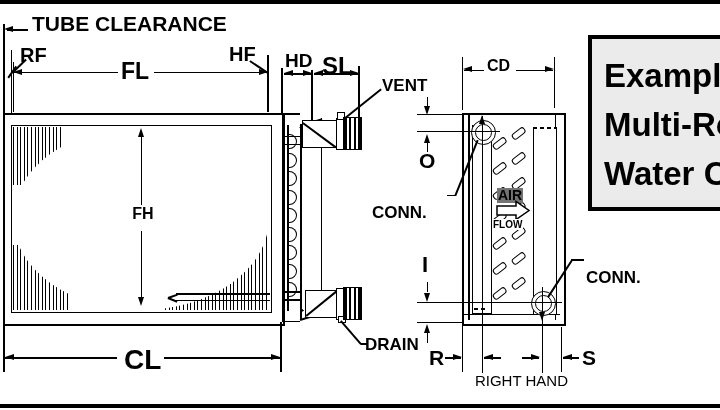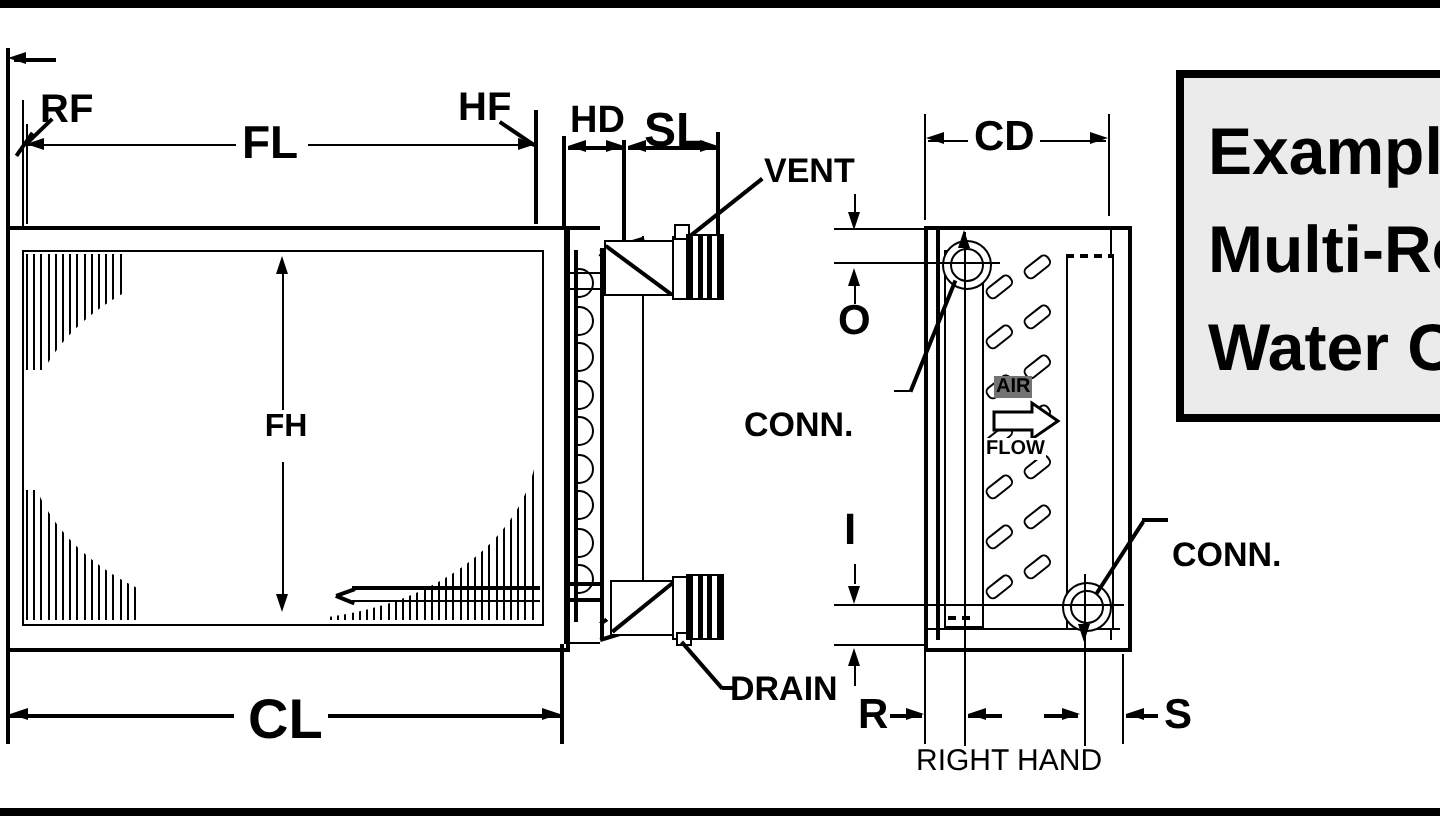--- a/index.html
+++ b/index.html
@@ -55,20 +55,21 @@
 
   <div class="hl" style="left:176px;top:293.3px;width:94px"></div>
   <div class="hl" style="left:176px;top:299.8px;width:94px"></div>
   <div class="ln" style="left:167.5px;top:296.8px;width:10px;transform:rotate(-20deg)"></div>
   <div class="ln" style="left:167.5px;top:296.8px;width:10px;transform:rotate(22deg)"></div>
 
   <div class="vl" style="left:3px;top:24px;height:89px"></div>
   <div class="vl" style="left:10.5px;top:50px;height:63px"></div>
   <div class="hl" style="left:7px;top:29px;width:21px"></div>
   <div class="ah ah-l" style="left:4px;top:26.2px"></div>
+  <div class="lbl" style="left:32px;top:12px;font-size:21px">TUBE CLEARANCE</div>
 
   <div class="lbl" style="left:20px;top:44px;font-size:20px">RF</div>
   <div class="ln" style="left:13px;top:71px;width:18.4px;transform:rotate(-44deg)"></div>
   <div class="ln" style="left:7.5px;top:77px;width:14px;transform:rotate(-55deg)"></div>
 
   <div class="vl" style="left:12.7px;top:62px;height:50px"></div>
   <div class="ah ah-l" style="left:13px;top:68.8px"></div>
   <div class="hl" style="left:14px;top:71.5px;width:104px"></div>
   <div class="hl" style="left:154px;top:71.5px;width:114px"></div>
   <div class="ah ah-r" style="left:259px;top:68.8px"></div>
@@ -169,33 +170,33 @@
   <div class="circ" style="left:530.5px;top:290.5px;width:23px;height:23px"></div>
   <div class="circ2" style="left:534.5px;top:294.5px;width:15px;height:15px"></div>
 
   <div class="thin-h" style="left:417px;top:130.8px;width:83px"></div>
   <div class="thin-v" style="left:482.3px;top:115.5px;height:257px"></div>
   <div class="thin-h" style="left:417px;top:301.9px;width:145px"></div>
   <div class="thin-v" style="left:542px;top:287px;height:85.5px"></div>
   <div class="ah ah-u" style="left:479.3px;top:114.5px"></div>
   <div class="ah ah-d" style="left:539px;top:312px"></div>
 
-  <div class="lbl" style="left:497px;top:188px;font-size:10px;background:#737373;padding:0 1px">AIR</div>
+  <div class="lbl" style="left:497px;top:188px;font-size:14px;background:#737373;padding:0 1px">AIR</div>
   <svg style="position:absolute;left:496px;top:200px" width="35" height="21">
     <polygon points="1,6 20,6 20,1.5 33,10.5 20,19.5 20,15 1,15" fill="#fff" stroke="#000" stroke-width="1.5"></polygon>
   </svg>
   <div class="lbl" style="left:492px;top:219px;font-size:10px;background:#fff;padding:0 1px">FLOW</div>
 
   <div class="vl" style="left:461.5px;top:57px;height:53px"></div>
   <div class="vl" style="left:553.5px;top:57px;height:51px"></div>
   <div class="ah ah-l" style="left:463px;top:66.2px"></div>
   <div class="hl" style="left:463.5px;top:69.5px;width:21px"></div>
   <div class="hl" style="left:516px;top:69.5px;width:37px"></div>
   <div class="ah ah-r" style="left:544.5px;top:66.2px"></div>
-  <div class="lbl onln" style="left:484px;top:57px;font-size:21px">CD</div>
+  <div class="lbl onln" style="left:484px;top:57px;font-size:16px">CD</div>
 
   <div class="thin-h" style="left:417px;top:114px;width:45px"></div>
   <div class="vl" style="left:426.5px;top:97px;height:9px"></div>
   <div class="ah ah-d" style="left:423.7px;top:105.5px"></div>
   <div class="ah ah-u" style="left:423.7px;top:133.8px"></div>
   <div class="vl" style="left:426.5px;top:142px;height:10px"></div>
   <div class="lbl" style="left:419px;top:149px;font-size:21px">O</div>
 
   <div class="lbl" style="left:422px;top:253px;font-size:22px">I</div>
   <div class="vl" style="left:426.5px;top:282px;height:10px"></div>
@@ -218,21 +219,21 @@
   <div class="hl" style="left:445px;top:357px;width:16px"></div>
   <div class="ah ah-r" style="left:452.5px;top:353.7px"></div>
   <div class="ah ah-l" style="left:484px;top:353.7px"></div>
   <div class="hl" style="left:484px;top:357px;width:17px"></div>
   <div class="hl" style="left:522px;top:357px;width:17px"></div>
   <div class="ah ah-r" style="left:530.5px;top:353.7px"></div>
   <div class="ah ah-l" style="left:562.5px;top:353.7px"></div>
   <div class="hl" style="left:562.5px;top:357px;width:16px"></div>
   <div class="lbl" style="left:582px;top:346px;font-size:21px">S</div>
 
-  <div class="abs" style="left:458px;top:372px;width:110px;text-align:left;font-size:15px;font-weight:400;white-space:nowrap">RIGHT HAND</div>
+  <div class="abs" style="left:458px;top:372px;width:110px;text-align:right;font-size:15px;font-weight:400;white-space:nowrap">RIGHT HAND</div>
 
   <div class="abs" style="left:588px;top:35px;width:210px;height:168px;border:4px solid #000;background:#ebebeb;overflow:hidden">
     <div style="padding:12px 0 0 12px;font-weight:bold;font-size:33px;line-height:49px;white-space:nowrap">
       <div>Example</div>
       <div>Multi-Row</div>
       <div>Water Coil</div>
     </div>
   </div>
 
 </div>

